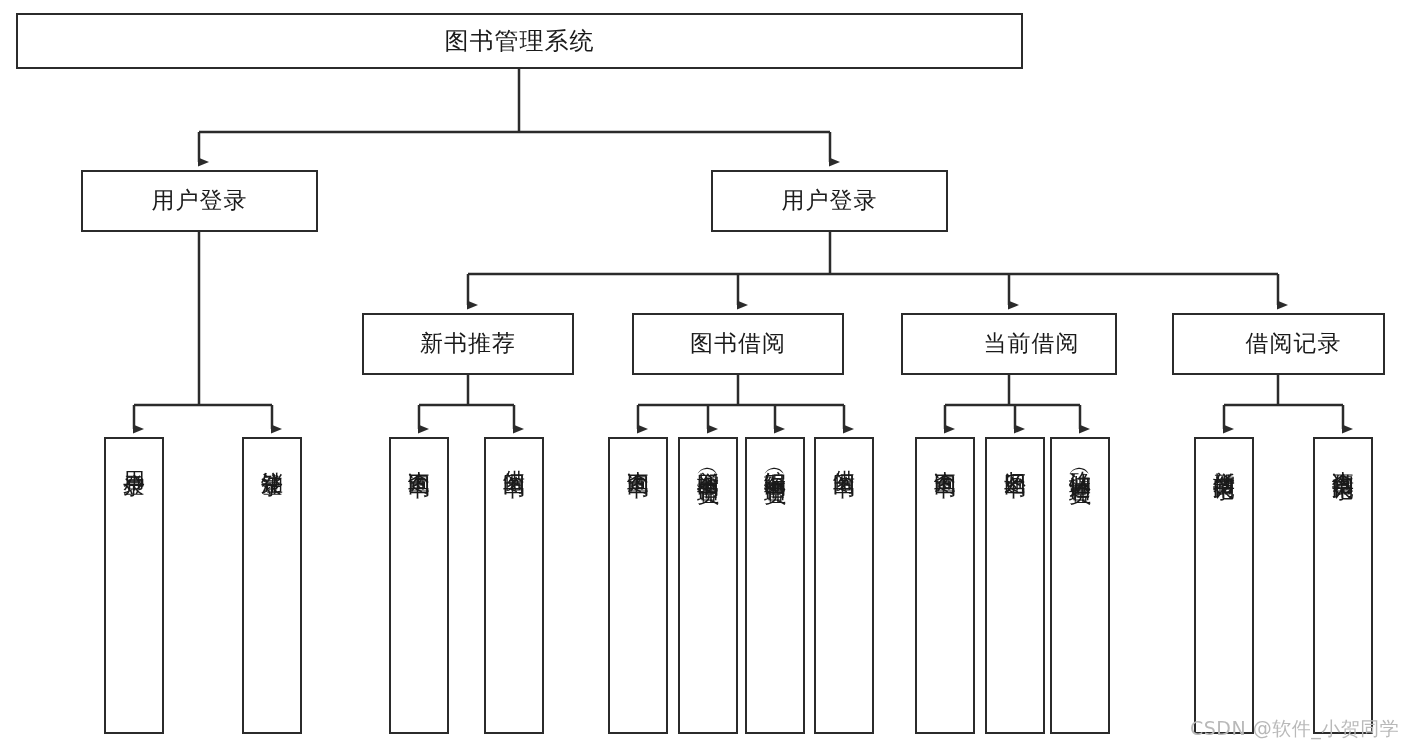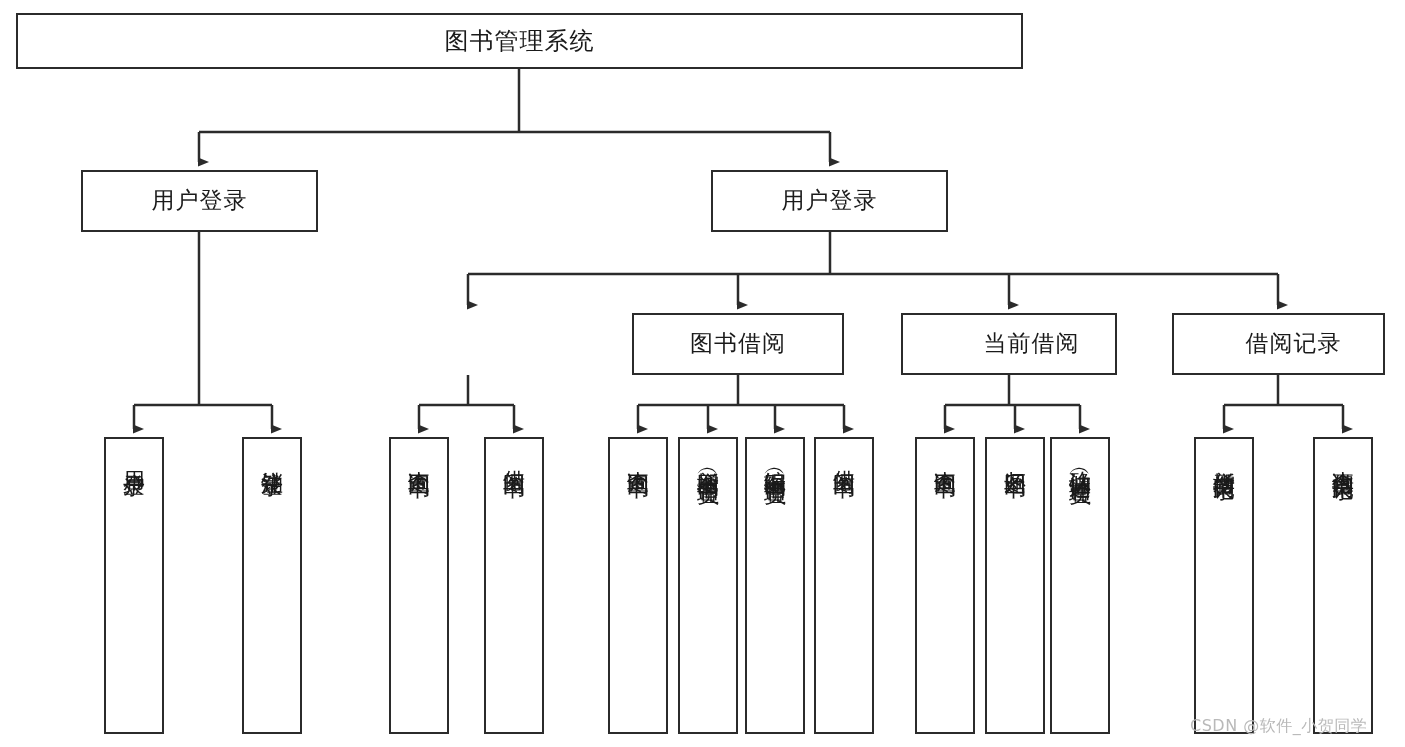--- a/index.html
+++ b/index.html
@@ -51,21 +51,21 @@
     text-orientation: upright;
     letter-spacing: 2px;
     white-space: nowrap;
     display: block;
   }
   .node.root {
     font-size: 24px;
   }
   .watermark {
     position: absolute;
-    font-size: 16px;
+    font-size: 19px;
     color: #b9b9b9;
     white-space: nowrap;
     letter-spacing: 0.5px;
     pointer-events: none;
   }
 </style>
 </head>
 <body>
 
 <div id="canvas">
@@ -124,20 +124,23 @@
     <span>图书管理系统</span>
   </div>
 
   <div class="node horiz" style="left:81px; top:170px; width:237px; height:62px;">
     <span>用户登录</span>
   </div>
   <div class="node horiz" style="left:711px; top:170px; width:237px; height:62px;">
     <span>用户登录</span>
   </div>
 
+  <div class="node horiz" style="left:362px; top:313px; width:212px; height:62px;">
+    <span>新书推荐</span>
+  </div>
   <div class="node horiz" style="left:632px; top:313px; width:212px; height:62px;">
     <span>图书借阅</span>
   </div>
   <div class="node horiz" style="left:901px; top:313px; width:216px; height:62px;padding-left:45px;">
     <span>当前借阅</span>
   </div>
   <div class="node horiz" style="left:1172px; top:313px; width:213px; height:62px;padding-left:30px;">
     <span>借阅记录</span>
   </div>
 

